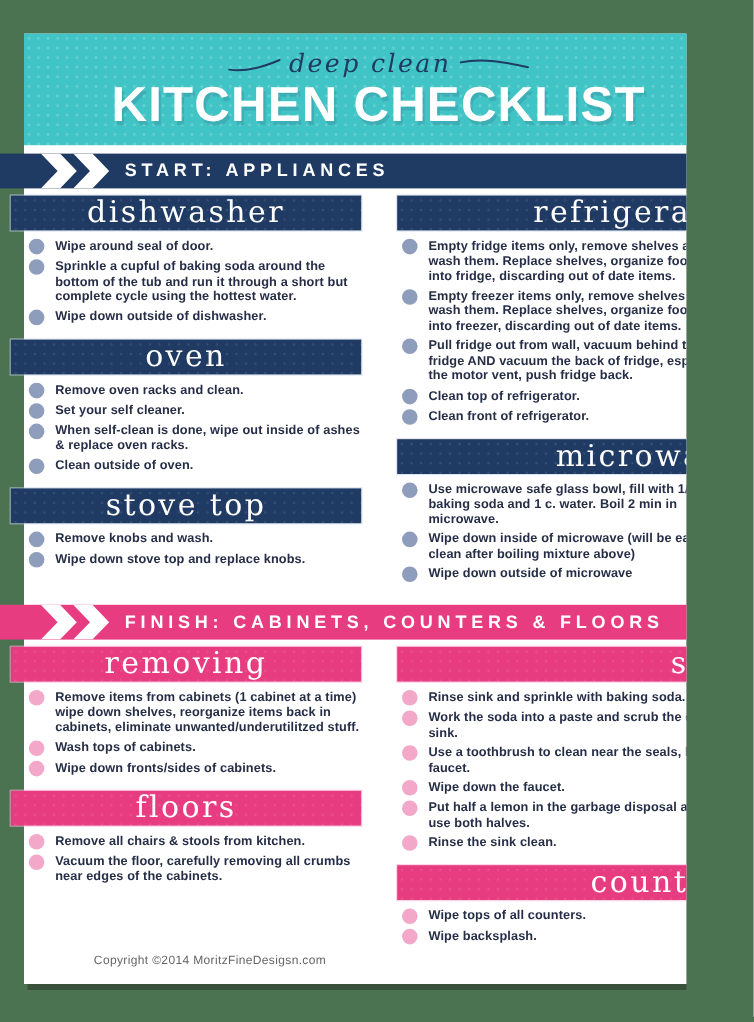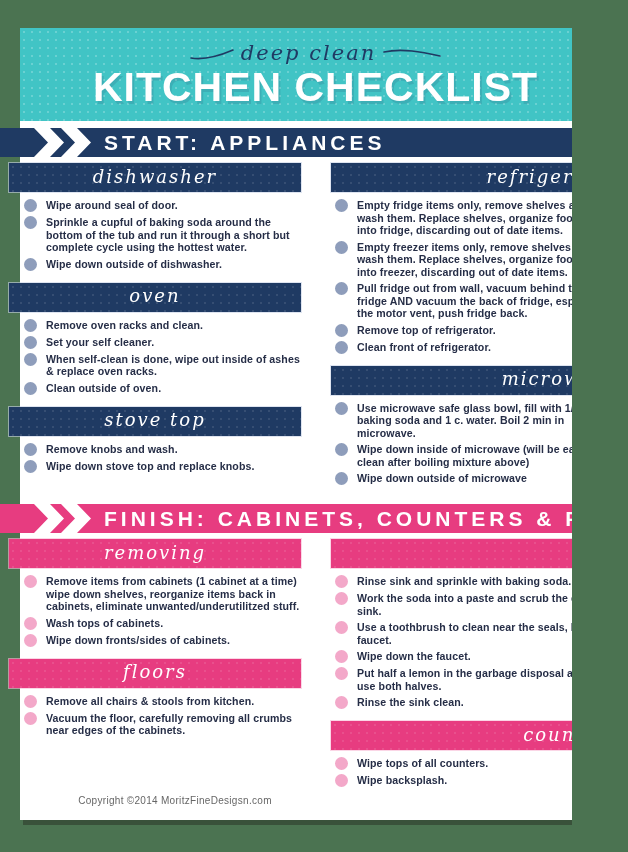--- a/index.html
+++ b/index.html
@@ -39,42 +39,42 @@
   
   .banner{
     position:relative;height:29px;
     width:628px;margin-left:-20px;
     display:flex;align-items:center;
   }
   .banner.navy{background:#1f3a63;margin-top:7px;}
   .banner.pink{background:#e73c80;margin-top:7px;}
   .banner .chev{position:absolute;left:34px;top:0;}
   .banner-label{
-    color:#ffffff;font-weight:bold;font-size:21px;letter-spacing:4px;
+    color:#ffffff;font-weight:bold;font-size:15px;letter-spacing:4px;
     margin-left:104px;white-space:nowrap;
   }
   
   .cols{display:flex;margin-top:6px;}
   .col{display:flex;flex-direction:column;}
   .col-left{width:281px;}
   .col-right{width:280px;margin-left:30px;}
   
   .sec{margin-bottom:8px;}
   .sec-bar{
     height:29px;display:flex;align-items:center;justify-content:center;
     background-image:radial-gradient(circle, rgba(255,255,255,.10) 1px, transparent 1.3px);
     background-size:8px 8px;
   }
   .navy-bar{background-color:#1f3a63;box-shadow:0 0 0 1px rgba(200,210,230,.6);}
   .pink-bar{background-color:#e73c80;box-shadow:0 0 0 1px rgba(248,186,214,.6);}
   .col-left .sec-bar{margin-left:-11px;}
   .col-right .sec-bar{margin-right:-8px;justify-content:flex-end;}
   .sec-title{
-    font-family:"DejaVu Serif", serif;font-style:italic;
-    color:#ffffff;font-size:18px;letter-spacing:2px;line-height:1;
+    font-family:"DejaVu Serif", serif;
+    color:#ffffff;font-size:25px;letter-spacing:2px;line-height:1;
     padding-bottom:2px;
   }
   ul.items{list-style:none;margin:0;padding:7px 0 0 4px;}
   ul.items li{display:flex;gap:9px;margin-bottom:4px;align-items:flex-start;justify-content:space-between;}
   .bullet{flex:0 0 13px;width:13px;height:13px;border-radius:50%;margin-top:0;}
   .blue .bullet{background:#8e9dbb;}
   .pinksec .bullet{background:#f3a8c9;}
   .itext{
     flex:1;color:#262e47;font-weight:bold;
     font-size:10.6px;line-height:1.18;letter-spacing:.1px;
@@ -185,21 +185,21 @@
               <li>
                 <span class="bullet"></span>
                 <span class="itext">Empty freezer items only, remove shelves and wash them. Replace shelves, organize food back into freezer, discarding out of date items.</span>
               </li>
               <li>
                 <span class="bullet"></span>
                 <span class="itext">Pull fridge out from wall, vacuum behind the fridge AND vacuum the back of fridge, especially the motor vent, push fridge back.</span>
               </li>
               <li>
                 <span class="bullet"></span>
-                <span class="itext">Remove top of refrigerator.</span>
+                <span class="itext">Clean top of refrigerator.</span>
               </li>
               <li>
                 <span class="bullet"></span>
                 <span class="itext">Clean front of refrigerator.</span>
               </li>
             </ul>
         </section>
         <section class="sec blue">
           <div class="sec-bar navy-bar">
             <span class="sec-title">microwave</span>

